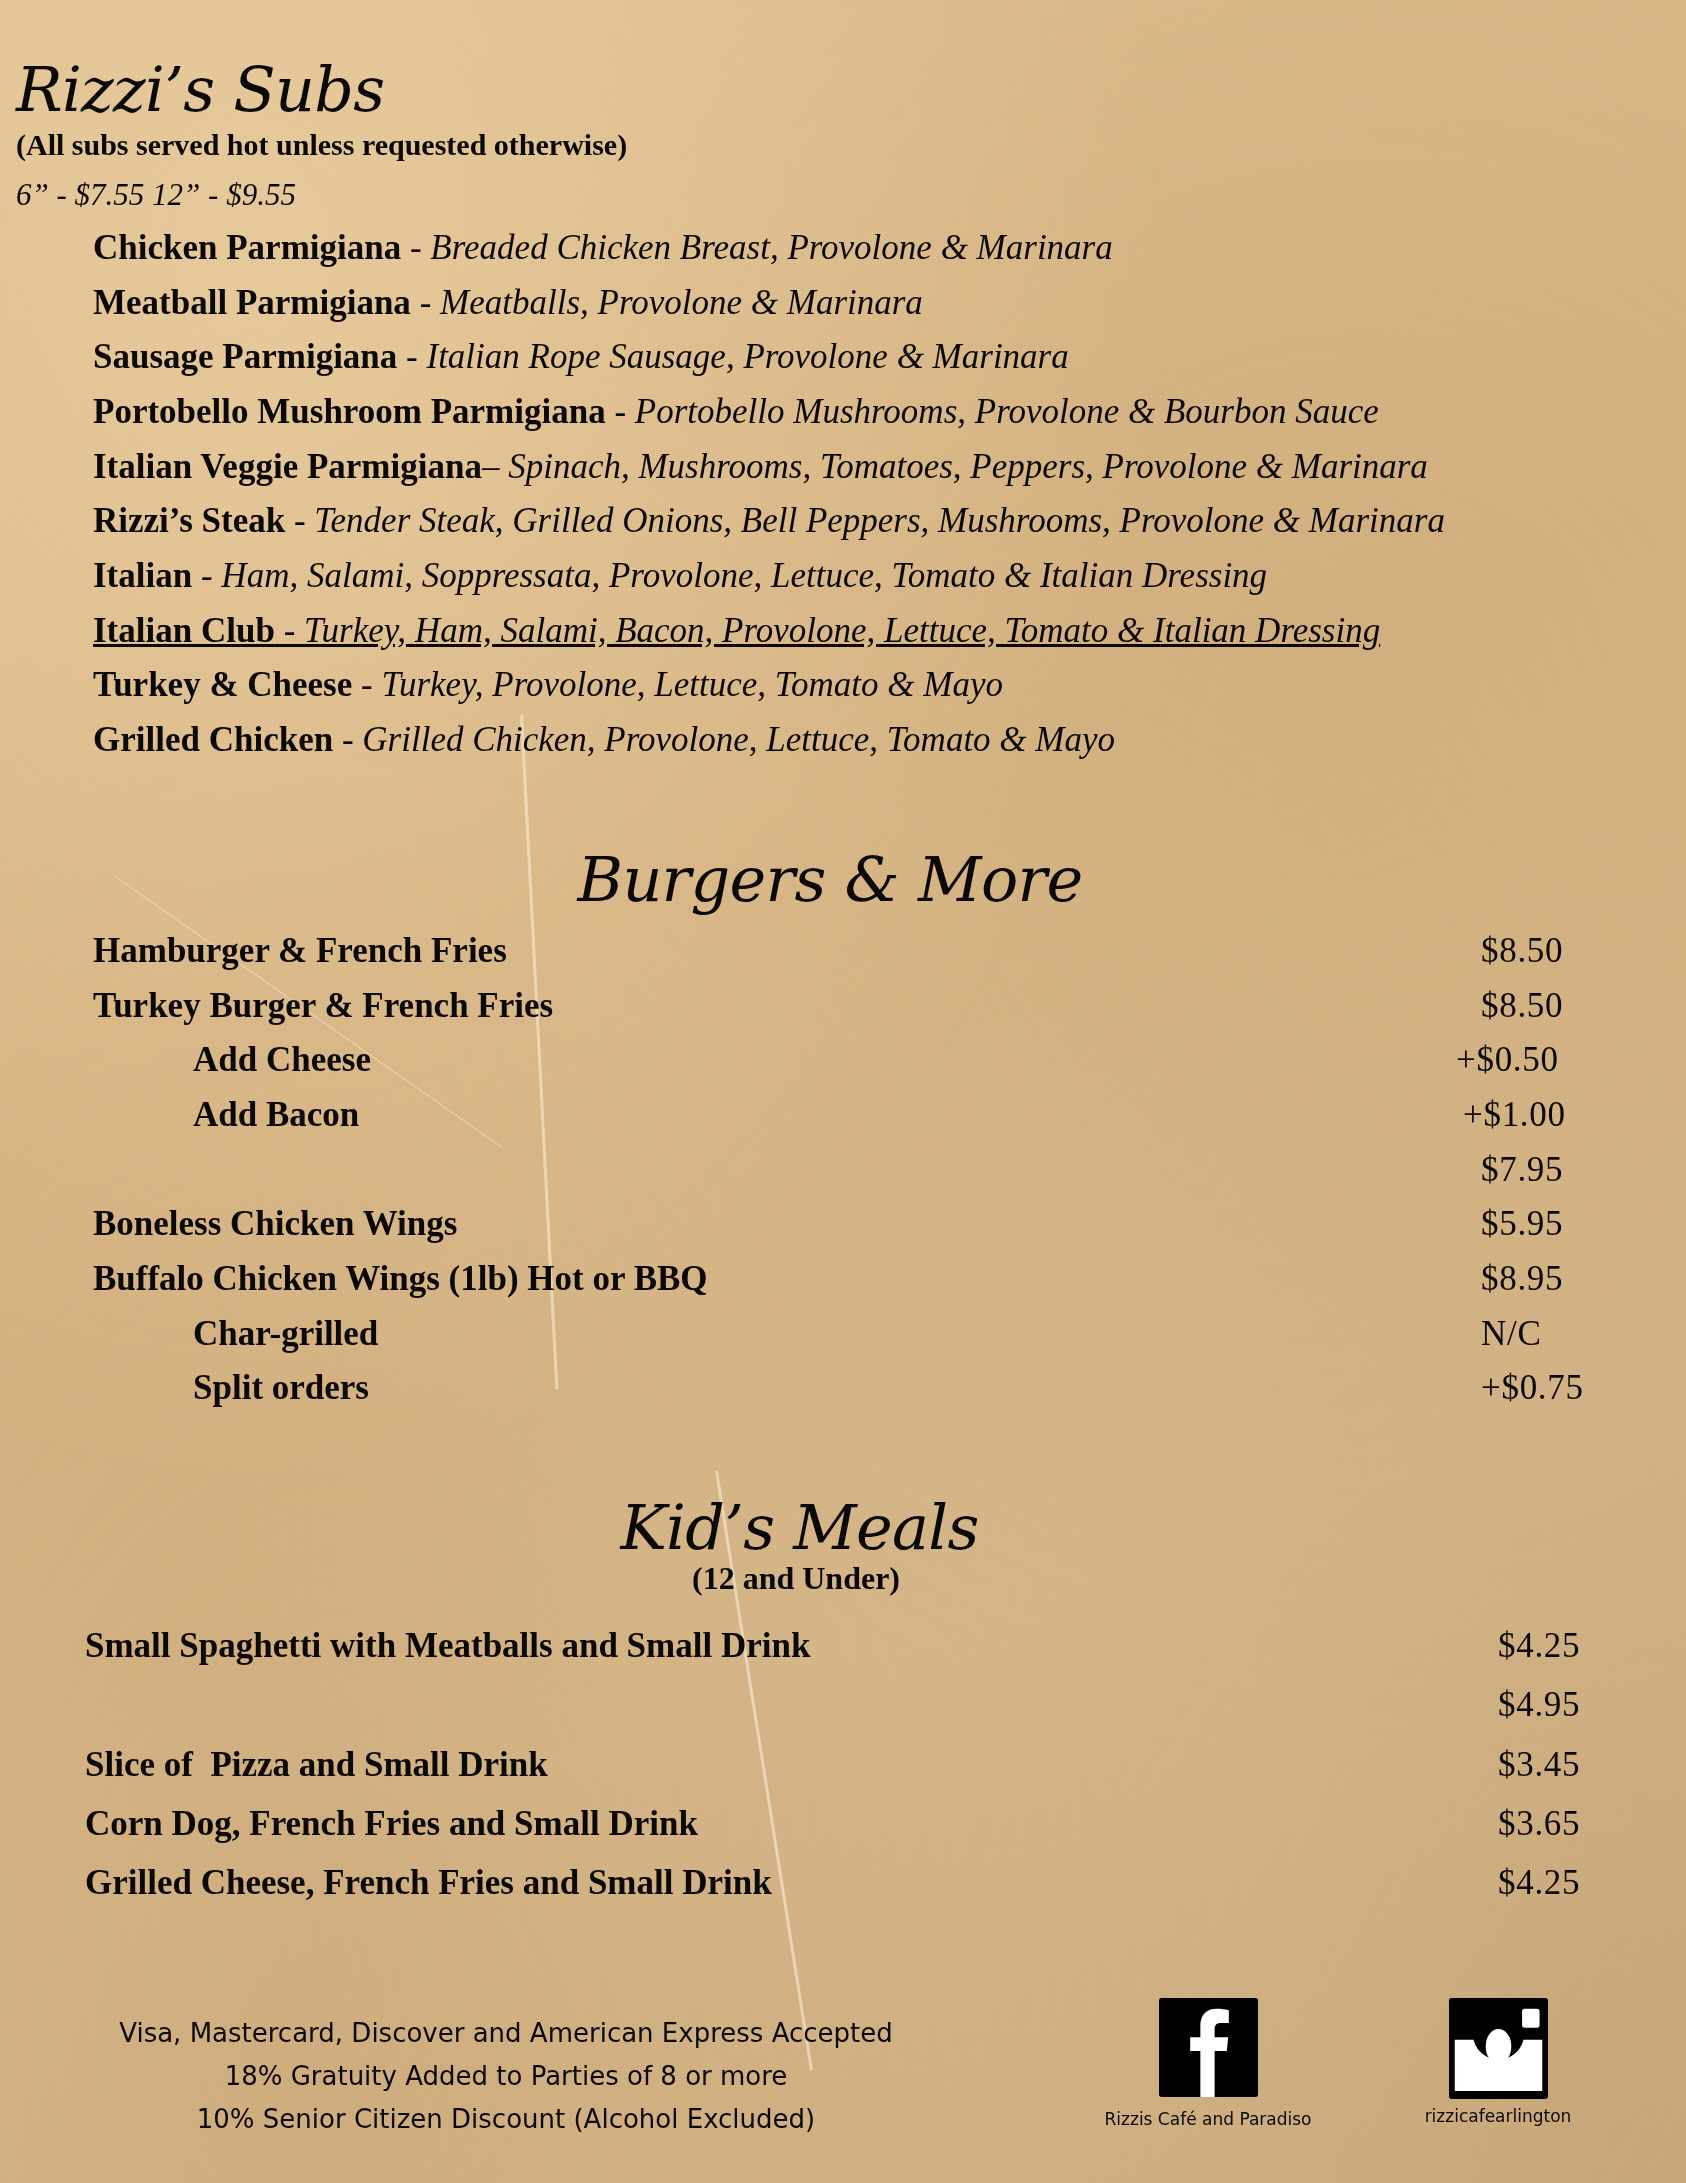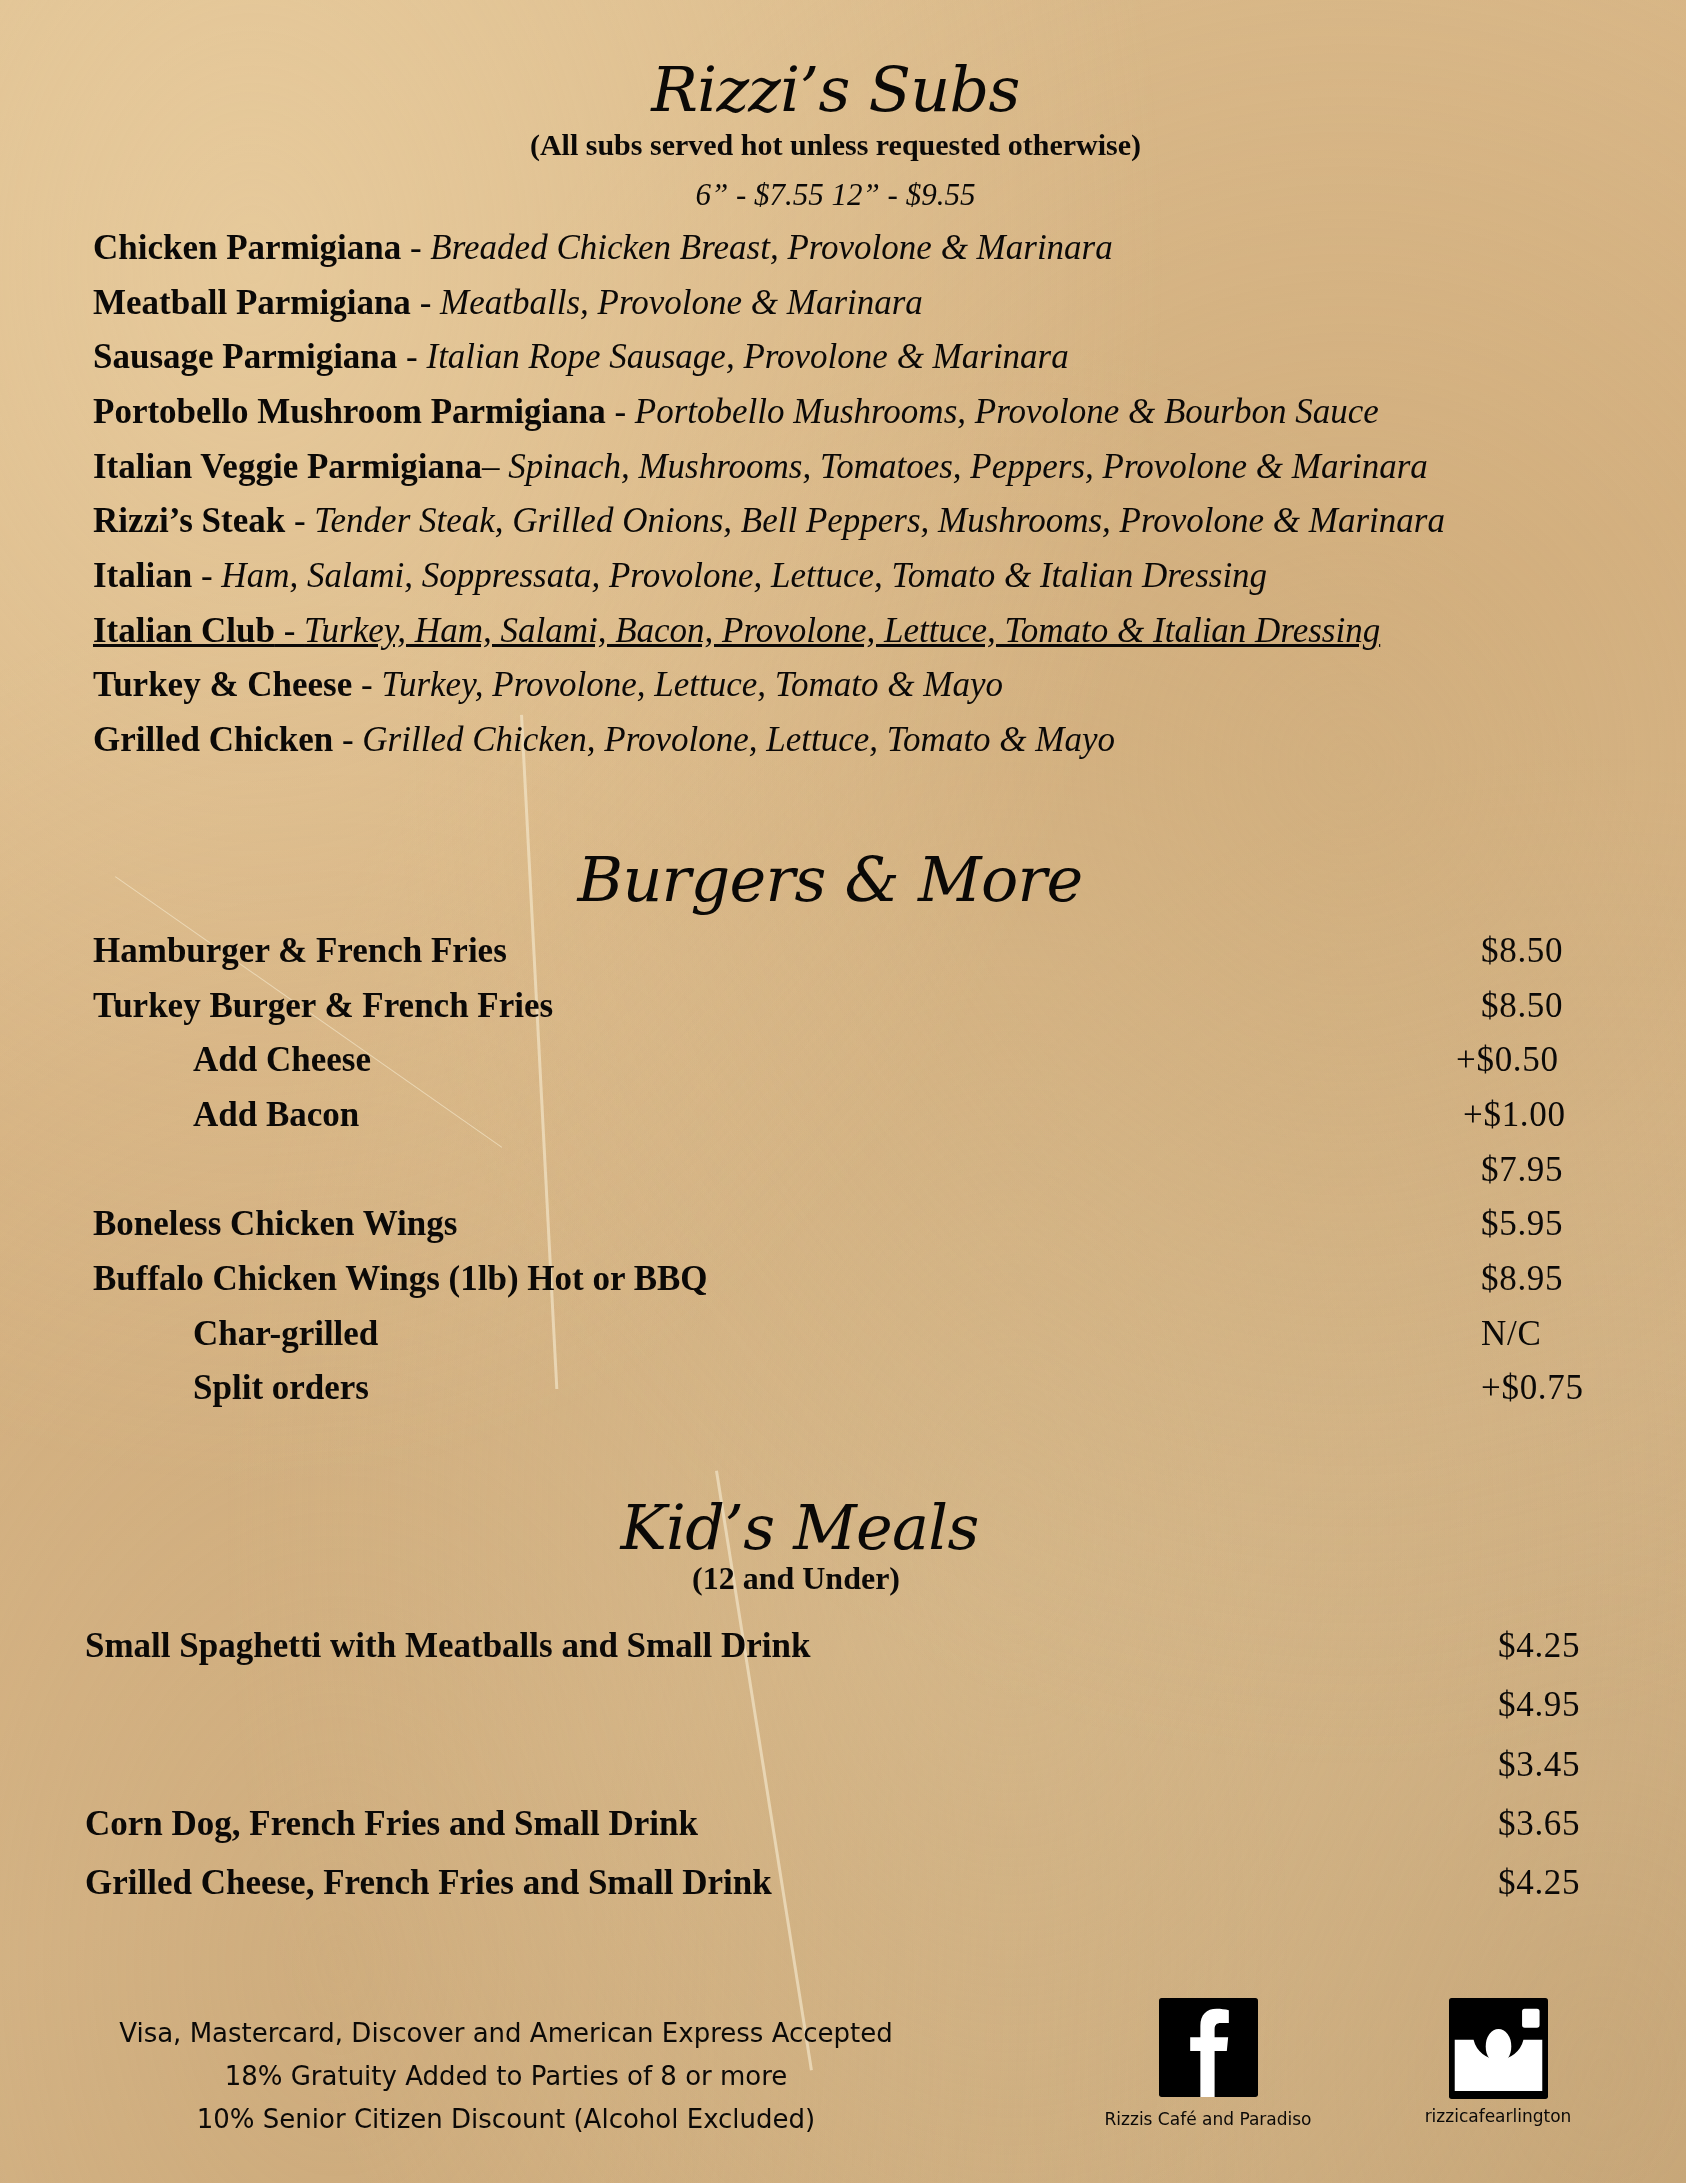--- a/index.html
+++ b/index.html
@@ -21,21 +21,21 @@
   }
   .crack {
     position: absolute;
     background: rgba(245, 232, 205, 0.65);
     width: 2.7px;
     transform-origin: top left;
     pointer-events: none;
   }
 
   .abs { position: absolute; }
-  .center { left: 0; width: 1671px; text-align: center; }
+  .center { left: 16px; width: 1671px; text-align: left; }
 
   .script-title {
     font-family: "DejaVu Serif", "Liberation Serif", serif;
     font-style: italic;
     font-weight: normal;
     font-size: 62px;
     letter-spacing: -0.7px;
   }
   .subtitle {
     font-weight: bold;
@@ -204,20 +204,21 @@
   <div class="abs subtitle" style="top:1560px;left:0;width:1592px;text-align:center;font-size:32px;">(12 and Under)</div>
 
   <div class="kid-row" style="top:1626px;">
     <span class="item-name">Small Spaghetti with Meatballs and Small Drink</span>
     <span class="item-price">$4.25</span>
   </div>
   <div class="kid-row" style="top:1685px;">
     <span class="item-price">$4.95</span>
   </div>
   <div class="kid-row" style="top:1745px;">
+    <span class="item-name" style="white-space:pre;">Slice of  Pizza and Small Drink</span>
     <span class="item-price">$3.45</span>
   </div>
   <div class="kid-row" style="top:1804px;">
     <span class="item-name">Corn Dog, French Fries and Small Drink</span>
     <span class="item-price">$3.65</span>
   </div>
   <div class="kid-row" style="top:1863px;">
     <span class="item-name">Grilled Cheese, French Fries and Small Drink</span>
     <span class="item-price">$4.25</span>
   </div>

